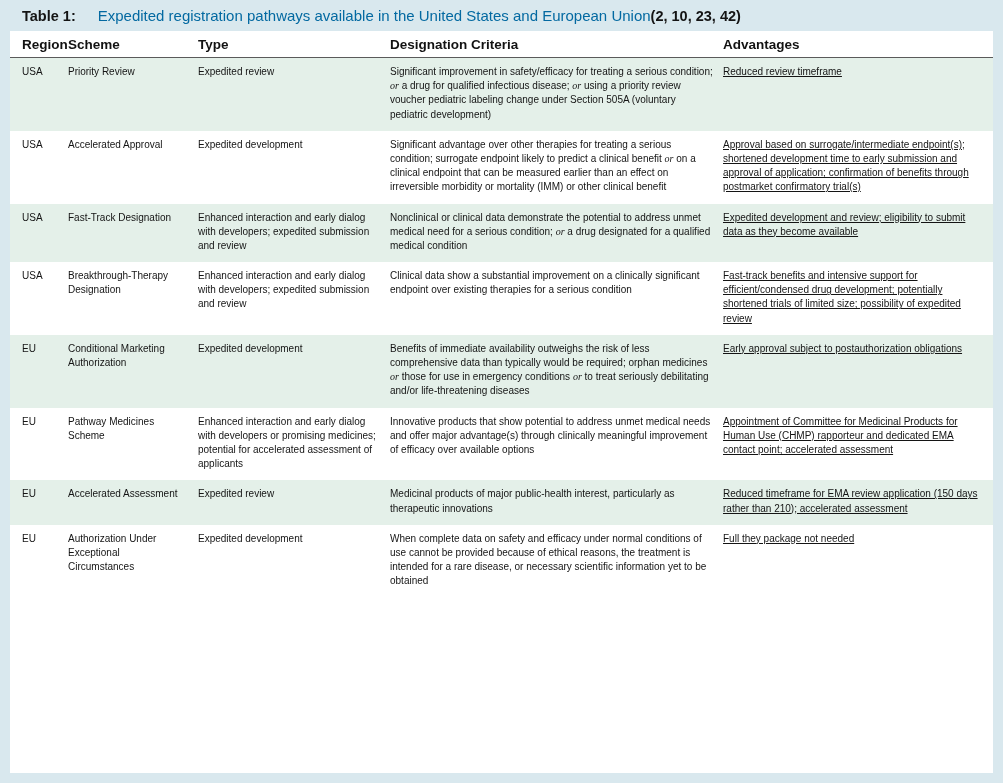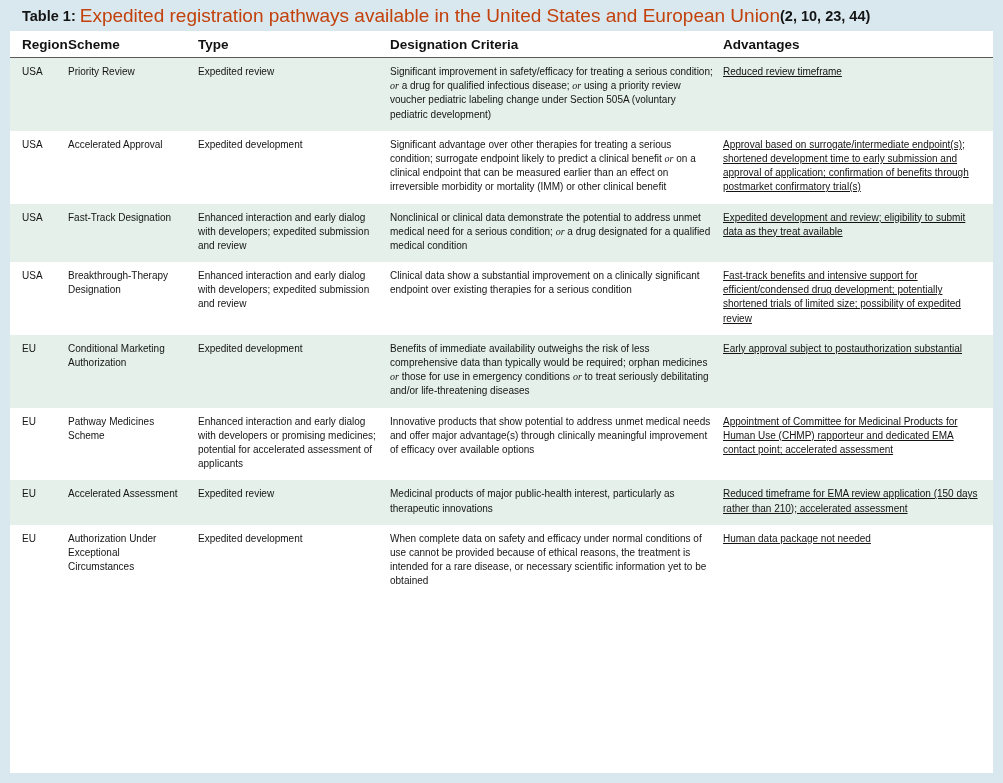--- a/index.html
+++ b/index.html
@@ -32,23 +32,23 @@
     box-sizing: border-box;
     background: #d9e8ee;
   }
   .title-label {
     font-size: 14.5px;
     font-weight: bold;
     color: #141414;
     white-space: pre;
   }
   .title-text {
-    font-size: 19px;
-    color: #c2410c;
-    margin-left: 4px;
+    font-size: 15px;
+    color: #0369a1;
+    margin-left: 22px;
     white-space: pre;
   }
   .title-refs {
     font-size: 14.5px;
     font-weight: bold;
     color: #141414;
     white-space: pre;
   }
 
   .table-body {
@@ -101,21 +101,21 @@
   col.c-adv      { width: 270px; }
 </style>
 </head>
 <body>
 
 <div id="table-figure">
 
   <div class="title-band">
     <span class="title-label">Table 1:</span>
     <span class="title-text">Expedited registration pathways available in the United States and European Union</span>
-    <span class="title-refs">(2, 10, 23, 44)</span>
+    <span class="title-refs">(2, 10, 23, 42)</span>
   </div>
 
   <div class="table-body">
     <table class="data-table">
       <colgroup>
         <col class="c-region">
         <col class="c-pathway">
         <col class="c-type">
         <col class="c-criteria">
         <col class="c-adv">
@@ -171,21 +171,21 @@
             <td>
               <span class="cell-text">Fast-Track Designation</span>
             </td>
             <td>
               <span class="cell-text">Enhanced interaction and early dialog with developers; expedited submission and review</span>
             </td>
             <td>
               <span class="cell-text">Nonclinical or clinical data demonstrate the potential to address unmet medical need for a serious condition; <i>or</i> a drug designated for a qualified medical condition</span>
             </td>
             <td>
-              <span class="cell-text">Expedited development and review; eligibility to submit data as they treat available</span>
+              <span class="cell-text">Expedited development and review; eligibility to submit data as they become available</span>
             </td>
           </tr>
           <tr class="row-plain">
             <td>
               <span class="cell-text">USA</span>
             </td>
             <td>
               <span class="cell-text">Breakthrough-Therapy Designation</span>
             </td>
             <td>
@@ -205,21 +205,21 @@
             <td>
               <span class="cell-text">Conditional Marketing Authorization</span>
             </td>
             <td>
               <span class="cell-text">Expedited development</span>
             </td>
             <td>
               <span class="cell-text">Benefits of immediate availability outweighs the risk of less comprehensive data than typically would be required; orphan medicines <i>or</i> those for use in emergency conditions <i>or</i> to treat seriously debilitating and/or life-threatening diseases</span>
             </td>
             <td>
-              <span class="cell-text">Early approval subject to postauthorization substantial</span>
+              <span class="cell-text">Early approval subject to postauthorization obligations</span>
             </td>
           </tr>
           <tr class="row-plain">
             <td>
               <span class="cell-text">EU</span>
             </td>
             <td>
               <span class="cell-text">Pathway Medicines Scheme</span>
             </td>
             <td>
@@ -256,20 +256,20 @@
             <td>
               <span class="cell-text">Authorization Under Exceptional Circumstances</span>
             </td>
             <td>
               <span class="cell-text">Expedited development</span>
             </td>
             <td>
               <span class="cell-text">When complete data on safety and efficacy under normal conditions of use cannot be provided because of ethical reasons, the treatment is intended for a rare disease, or necessary scientific information yet to be obtained</span>
             </td>
             <td>
-              <span class="cell-text">Human data package not needed</span>
+              <span class="cell-text">Full they package not needed</span>
             </td>
           </tr>
         </tbody>
     </table>
   </div>
 
 </div>
 
 </body></html>

